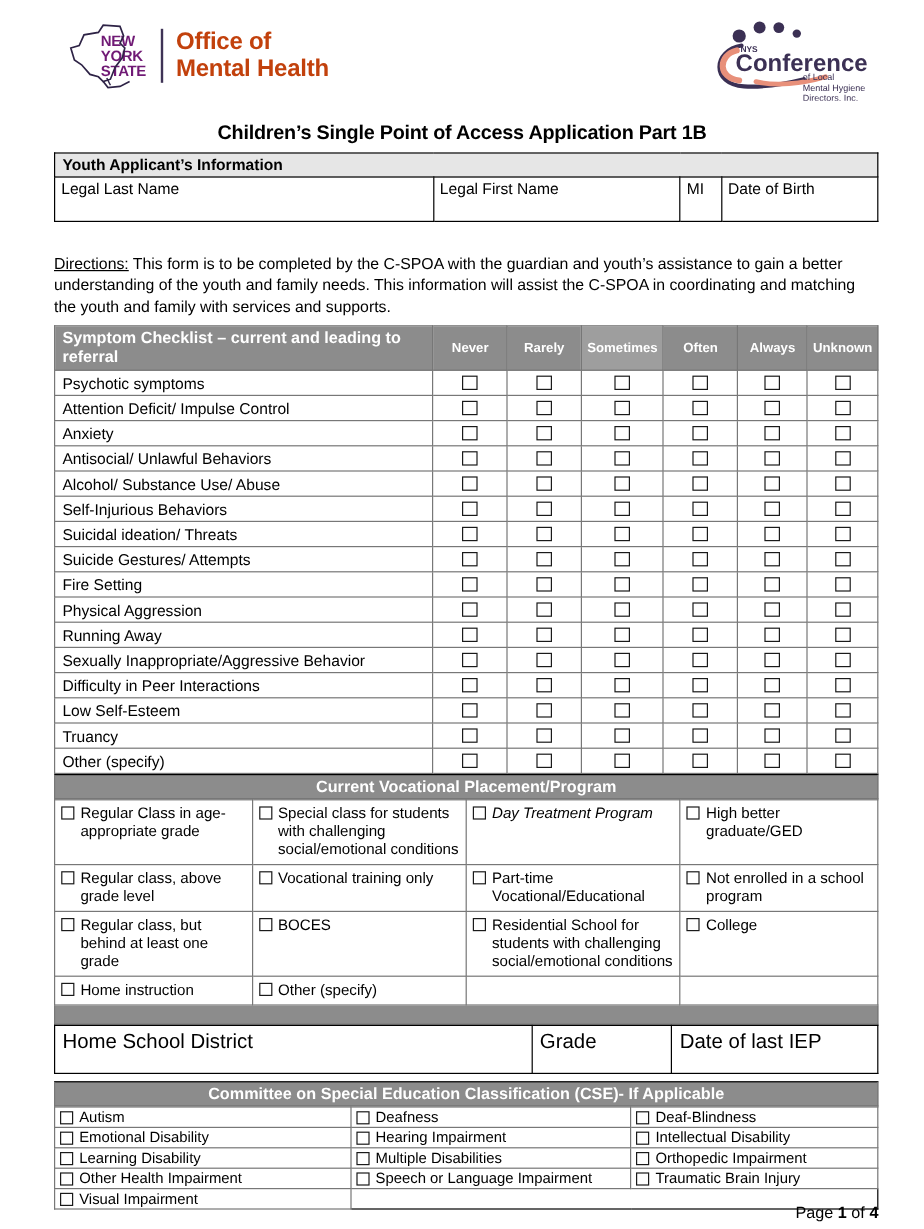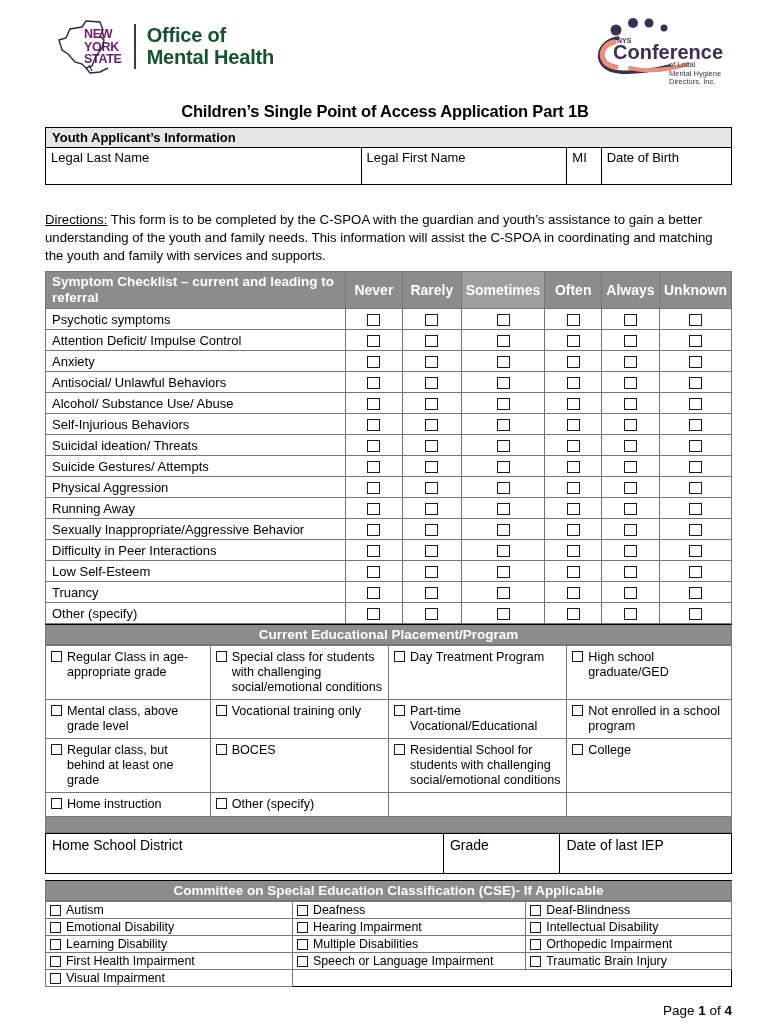--- a/index.html
+++ b/index.html
@@ -34,21 +34,21 @@
     color: #701a75;
     margin-left: -18px;
     margin-top: 2px;
   }
   .ny-words div { display: block; }
   .ny-divider { width: 2px; height: 45px; background: #3f3356; margin: 0 11px 0 12px; }
   .omh-title {
     font-weight: bold;
     font-size: 20px;
     line-height: 22px;
-    color: #14532d;
+    color: #c2410c;
     letter-spacing: -0.2px;
   }
 
   .conf-logo { position: absolute; right: 0; top: 0; width: 160px; height: 72px; }
   .conf-logo svg { display: block; }
 
   
   .doc-title {
     text-align: center;
     font-weight: bold;
@@ -79,21 +79,21 @@
   }
   .directions u { text-decoration: underline; }
 
   
   .t-symptoms { border: 1.4px solid #000; }
   .t-symptoms th, .t-symptoms td { border: 1px solid #777; }
   .t-symptoms thead th {
     background: #8c8c8c;
     color: #fff;
     font-weight: bold;
-    font-size: 14px;
+    font-size: 11px;
     padding: 3px 4px;
     text-align: center;
     vertical-align: middle;
   }
   .t-symptoms thead th.label-head {
     text-align: left;
     font-size: 13.5px;
     padding: 2px 6px;
     line-height: 16px;
   }
@@ -146,21 +146,21 @@
     line-height: 15px;
   }
   .opt { display: flex; align-items: flex-start; }
   .opt span.txt { display: block; }
 
   .gray-spacer { background: #8c8c8c; height: 16px; border: 1px solid #777; border-top: none; }
 
   .t-school { border: 1.4px solid #000; border-top: none; }
   .t-school td {
     border: 1px solid #000;
-    font-size: 14px;
+    font-size: 17px;
     padding: 3px 6px;
     vertical-align: top;
     height: 40px;
   }
 
   
   .cse-wrap { margin-top: 6px; }
   .t-cse { border: 1.4px solid #000; border-top: none; }
   .t-cse td {
     border: 1px solid #777;
@@ -332,20 +332,29 @@
           <tr>
             <td class="sym-label">Suicide Gestures/ Attempts</td>
             <td class="cb-cell"><span class="cbx"></span></td>
             <td class="cb-cell"><span class="cbx"></span></td>
             <td class="cb-cell"><span class="cbx"></span></td>
             <td class="cb-cell"><span class="cbx"></span></td>
             <td class="cb-cell"><span class="cbx"></span></td>
             <td class="cb-cell"><span class="cbx"></span></td>
           </tr>
           <tr>
+            <td class="sym-label">Fire Setting</td>
+            <td class="cb-cell"><span class="cbx"></span></td>
+            <td class="cb-cell"><span class="cbx"></span></td>
+            <td class="cb-cell"><span class="cbx"></span></td>
+            <td class="cb-cell"><span class="cbx"></span></td>
+            <td class="cb-cell"><span class="cbx"></span></td>
+            <td class="cb-cell"><span class="cbx"></span></td>
+          </tr>
+          <tr>
             <td class="sym-label">Physical Aggression</td>
             <td class="cb-cell"><span class="cbx"></span></td>
             <td class="cb-cell"><span class="cbx"></span></td>
             <td class="cb-cell"><span class="cbx"></span></td>
             <td class="cb-cell"><span class="cbx"></span></td>
             <td class="cb-cell"><span class="cbx"></span></td>
             <td class="cb-cell"><span class="cbx"></span></td>
           </tr>
           <tr>
             <td class="sym-label">Running Away</td>
@@ -399,54 +408,54 @@
             <td class="cb-cell"><span class="cbx"></span></td>
             <td class="cb-cell"><span class="cbx"></span></td>
             <td class="cb-cell"><span class="cbx"></span></td>
             <td class="cb-cell"><span class="cbx"></span></td>
           </tr>
         </tbody>
     </table>
   </div>
 
   <div class="frame">
-    <div class="section-bar">Current Educational Placement/Program</div>
+    <div class="section-bar">Current Vocational Placement/Program</div>
     <table class="t-edu">
       <tbody>
           <tr>
             <td style="width: 24%;">
               <div class="opt">
                 <span class="cbx-sm"></span>
                 <span class="txt">Regular Class in age-appropriate grade</span>
               </div>
             </td>
             <td style="width: 26%;">
               <div class="opt">
                 <span class="cbx-sm"></span>
                 <span class="txt">Special class for students with challenging social/emotional conditions</span>
               </div>
             </td>
-            <td style="width: 26%;">
+            <td style="width: 26%; font-style: italic;">
               <div class="opt">
                 <span class="cbx-sm"></span>
                 <span class="txt">Day Treatment Program</span>
               </div>
             </td>
             <td style="width: 24%;">
               <div class="opt">
                 <span class="cbx-sm"></span>
-                <span class="txt">High school graduate/GED</span>
+                <span class="txt">High better graduate/GED</span>
               </div>
             </td>
           </tr>
           <tr>
             <td style="width: 24%;">
               <div class="opt">
                 <span class="cbx-sm"></span>
-                <span class="txt">Mental class, above grade level</span>
+                <span class="txt">Regular class, above grade level</span>
               </div>
             </td>
             <td style="width: 26%;">
               <div class="opt">
                 <span class="cbx-sm"></span>
                 <span class="txt">Vocational training only</span>
               </div>
             </td>
             <td style="width: 26%;">
               <div class="opt">
@@ -578,21 +587,21 @@
               <div class="cse-opt">
                 <span class="cbx-sm"></span>
                 <span>Orthopedic Impairment</span>
               </div>
             </td>
           </tr>
           <tr>
             <td style="width: 36%;">
               <div class="cse-opt">
                 <span class="cbx-sm"></span>
-                <span>First Health Impairment</span>
+                <span>Other Health Impairment</span>
               </div>
             </td>
             <td style="width: 34%;">
               <div class="cse-opt">
                 <span class="cbx-sm"></span>
                 <span>Speech or Language Impairment</span>
               </div>
             </td>
             <td style="width: 30%;">
               <div class="cse-opt">

